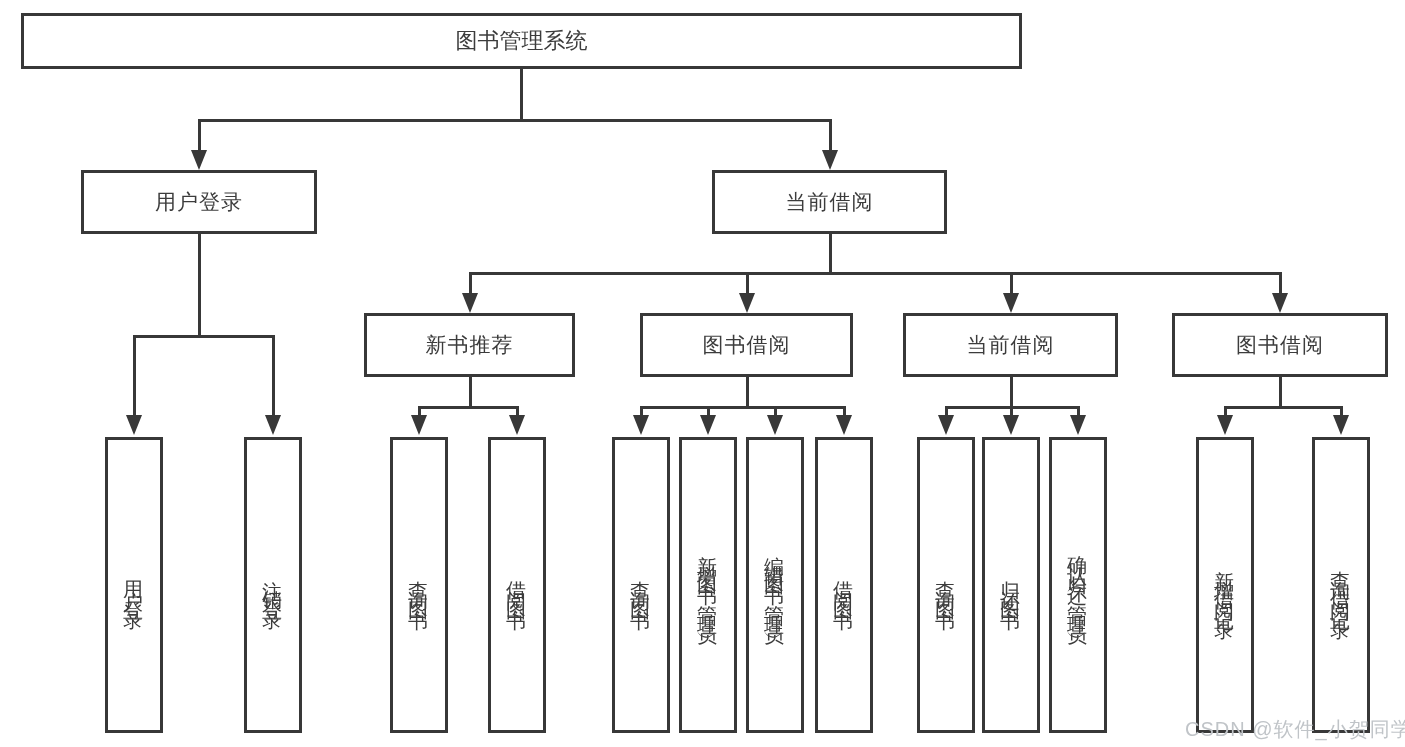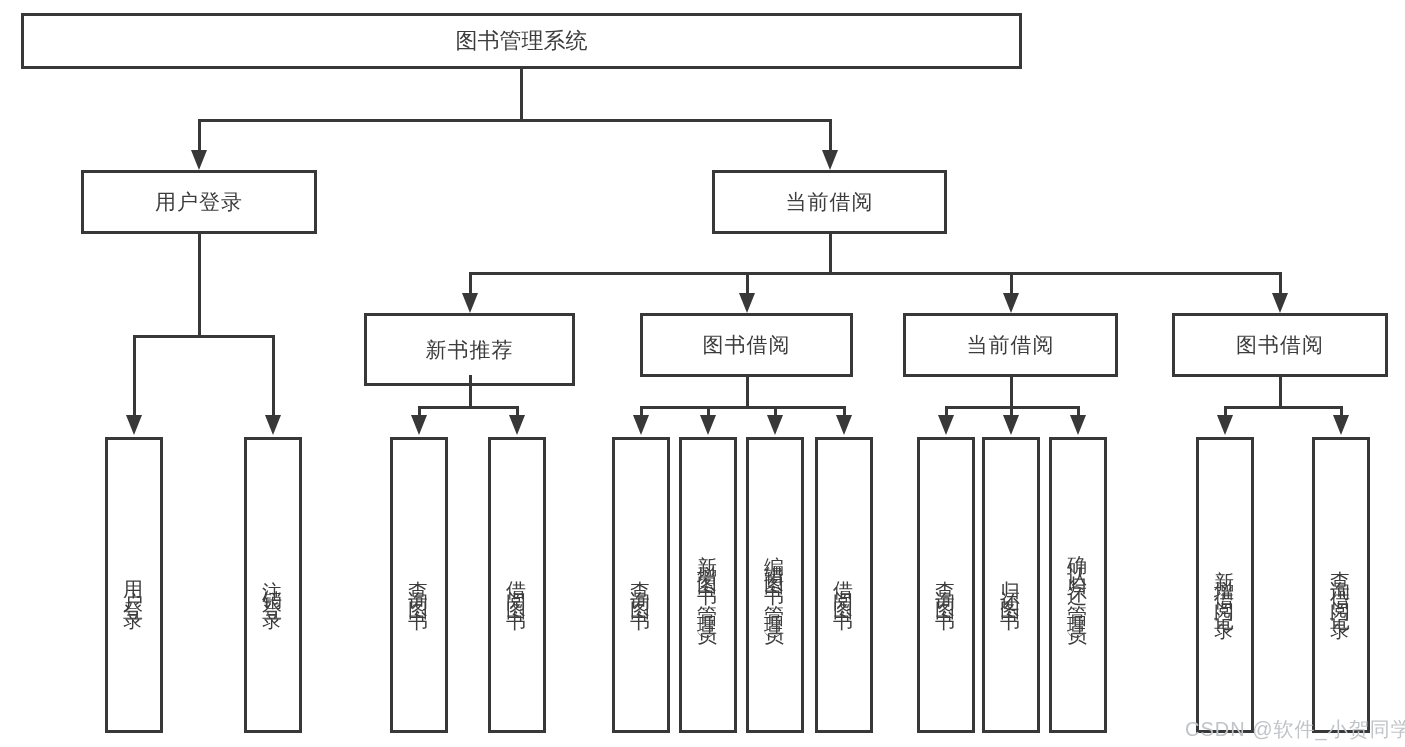--- a/index.html
+++ b/index.html
@@ -57,21 +57,21 @@
 <body>
 
 <div id="canvas">
 
   <div class="box root" style="left:21px; top:13px; width:1001px; height:56px;">图书管理系统</div>
 
   <div class="box hnode" style="left:81px; top:170px; width:236px; height:64px;">用户登录</div>
 
   <div class="box hnode" style="left:712px; top:170px; width:235px; height:64px;">当前借阅</div>
 
-  <div class="box hnode" style="left:364px; top:313px; width:211px; height:73px;">新书推荐</div>
+  <div class="box hnode" style="left:364px; top:313px; width:211px; height:64px;">新书推荐</div>
 
   <div class="box hnode" style="left:640px; top:313px; width:213px; height:64px;">图书借阅</div>
 
   <div class="box hnode" style="left:903px; top:313px; width:215px; height:64px;">当前借阅</div>
 
   <div class="box hnode" style="left:1172px; top:313px; width:216px; height:64px;">图书借阅</div>
 
   <div class="box leaf" style="left:105px;">用户登录</div>
   <div class="box leaf" style="left:244px;">注销登录</div>
 

